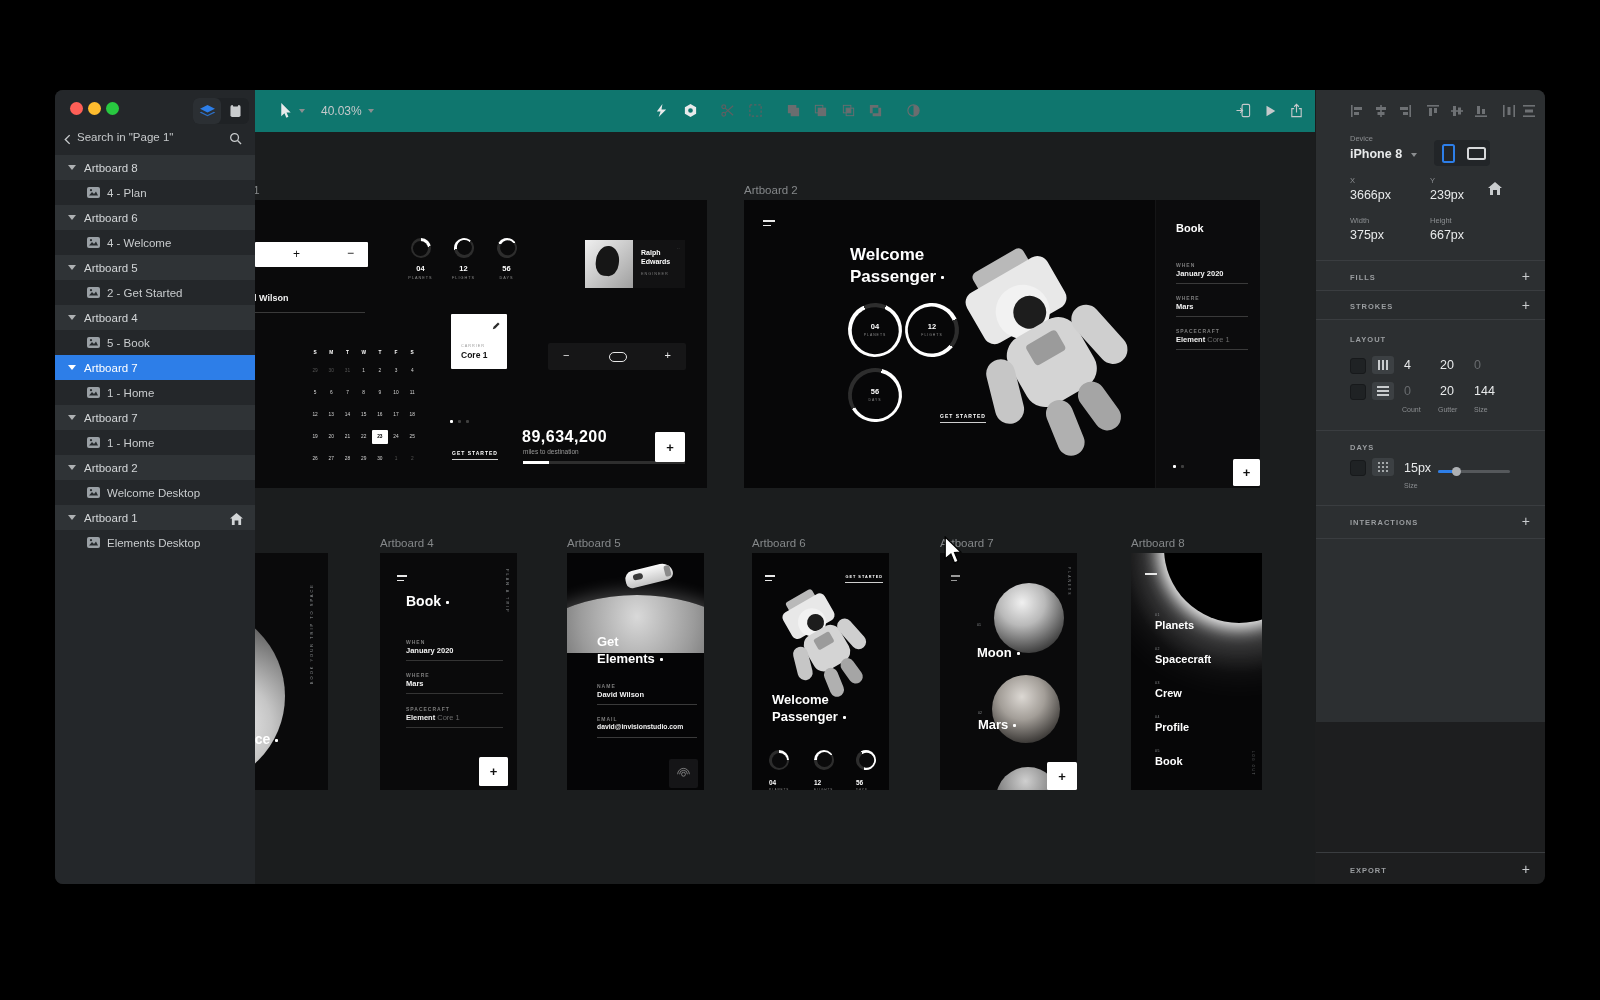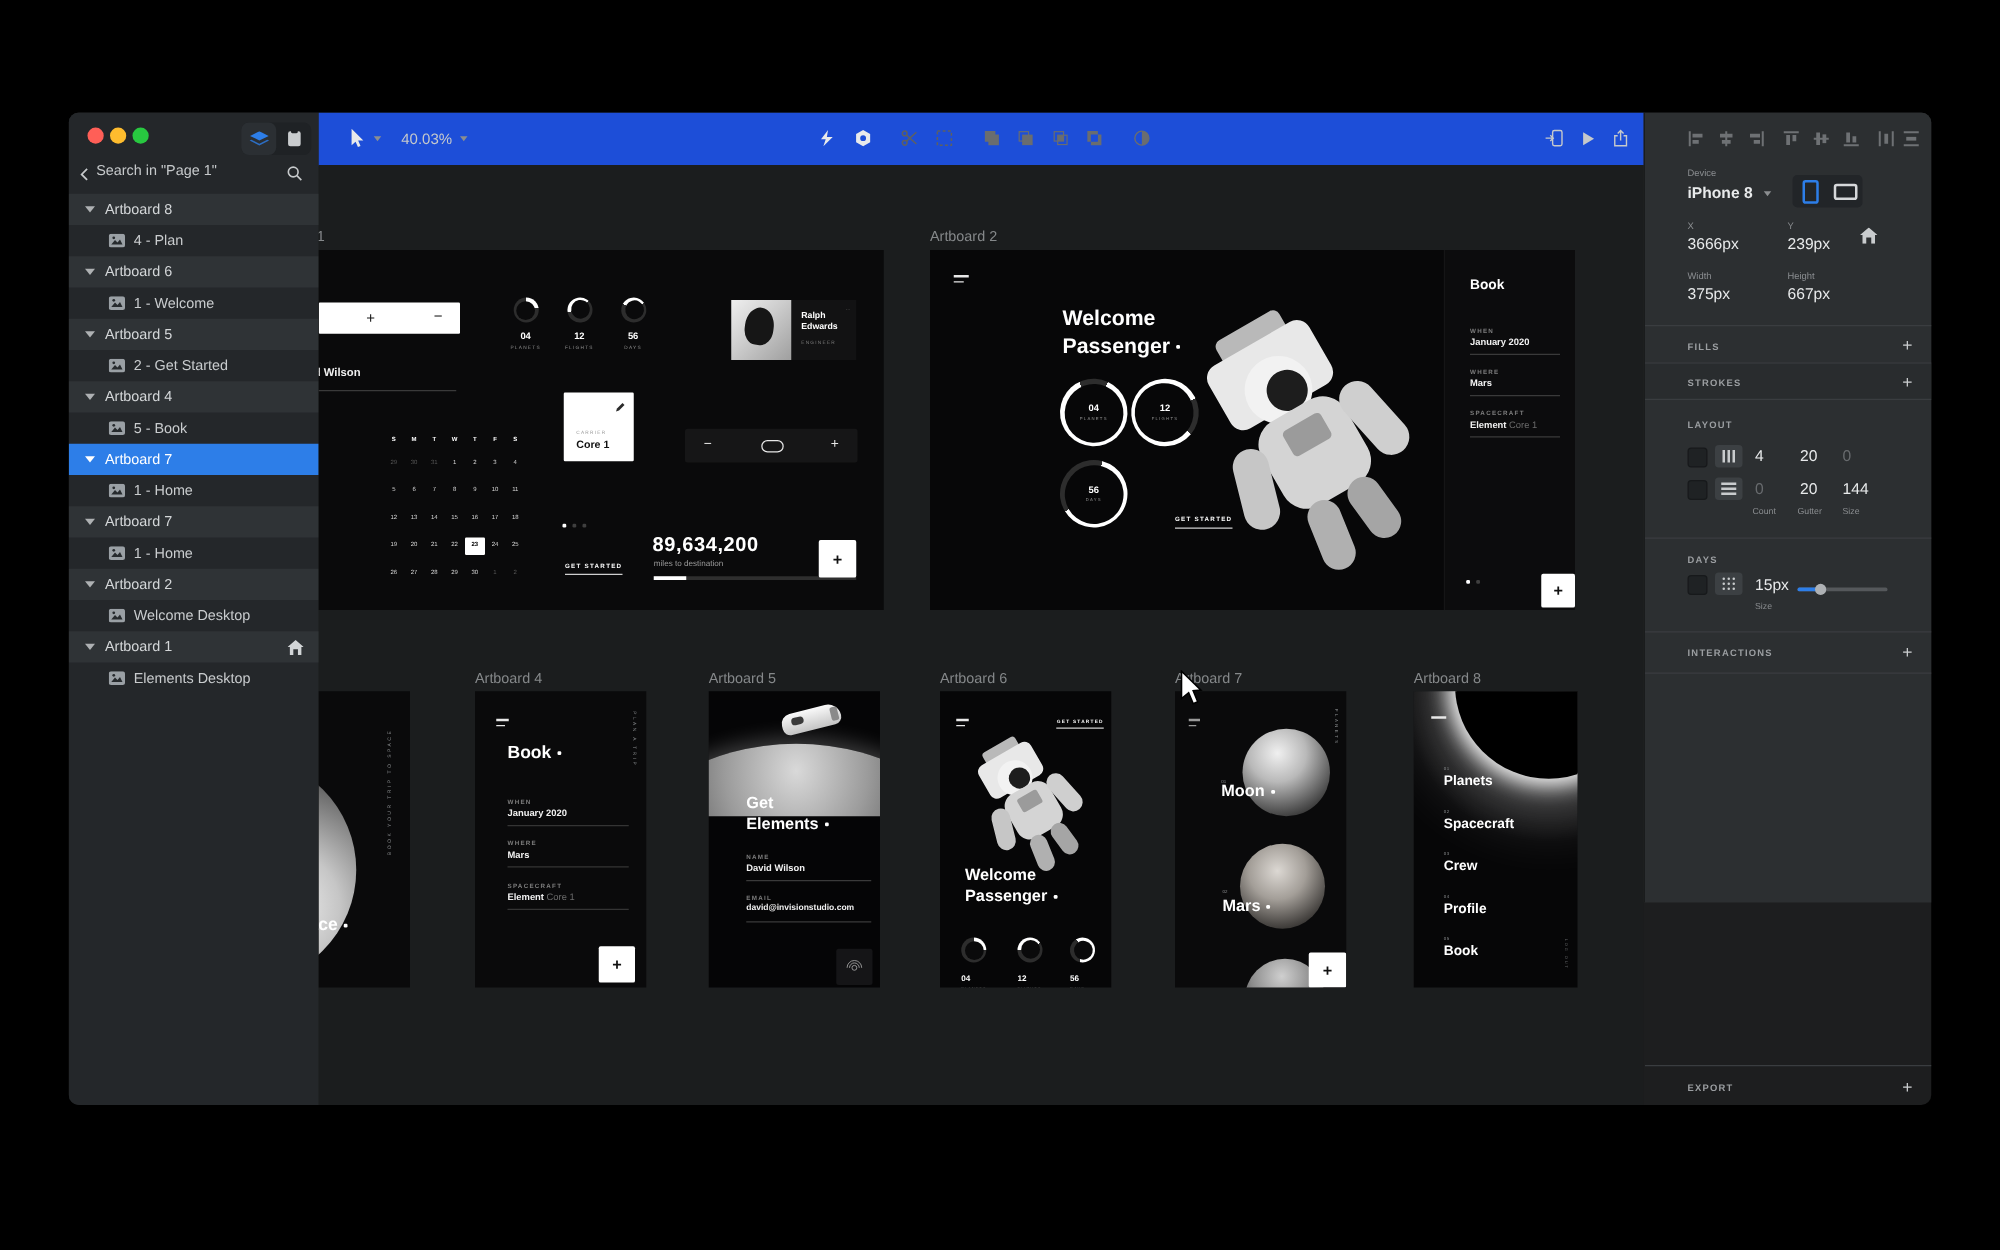--- a/index.html
+++ b/index.html
@@ -22,21 +22,21 @@
     border-top:5px solid #aeb1b3;margin-left:13px;margin-right:8px}
   .s-row.selected .tri{border-top-color:#fff}
   .s-row .s-label{font-size:11.5px;color:#c9ccce}
   .s-row.group .s-label{color:#d4d7d9}
   .s-row.selected .s-label{color:#fff}
   .s-row .s-thumb{margin-left:32px;margin-right:7px;display:flex}
   .s-row .s-home{position:absolute;right:12px;top:6px}
   #artboard-list{position:absolute;left:0;top:65px;width:200px}
   
   #main{position:absolute;left:200px;top:0;width:1060px;height:794px}
-  #toolbar{position:absolute;left:0;top:0;width:1060px;height:42px;background:#1d4ed8;border-bottom:1px solid #17191a}
+  #toolbar{position:absolute;left:0;top:0;width:1060px;height:42px;background:#0f766e;border-bottom:1px solid #17191a}
   .tb-icon{position:absolute;top:12px;width:17px;height:17px;display:flex;align-items:center;justify-content:center}
   .caret{display:inline-block;width:0;height:0;border-left:3.5px solid transparent;border-right:3.5px solid transparent;border-top:4px solid #8b8e90}
   #zoom-label{position:absolute;left:66px;top:14px;font-size:12px;color:#c6c9cb}
   
   #canvas{position:absolute;left:0;top:42px;width:1060px;height:752px;background:#1b1d1e;overflow:hidden}
   .ab-wrap{position:absolute}
   .ab-label{position:absolute;top:0;font-size:11.5px;color:#85888a;white-space:nowrap}
   .frame{position:absolute;top:16px;left:0;background:#0a0a0b;overflow:hidden}
   .dot:after{content:"";display:inline-block;width:3px;height:3px;background:#fff;border-radius:1px;margin-left:5px;vertical-align:middle}
   .vtext{position:absolute;writing-mode:vertical-rl;color:#8a8d8f;letter-spacing:2px;white-space:nowrap}
@@ -155,21 +155,21 @@
           <span class="s-label">Artboard 6</span>
         </div>
         <div class="s-row layer">
           <span class="s-thumb">
             <svg width="13" height="11" viewBox="0 0 13 11">
               <rect width="13" height="11" rx="2" fill="#9aa0a5"></rect>
               <path d="M2 8.5l3-3.5 2 2 2-2.5 2 4z" fill="#272b2e"></path>
               <circle cx="4" cy="3.2" r="1.1" fill="#272b2e"></circle>
             </svg>
           </span>
-          <span class="s-label">1 - Welcome</span>
+          <span class="s-label">4 - Welcome</span>
         </div>
         <div class="s-row group">
           <span class="tri"></span>
           <span class="s-label">Artboard 5</span>
         </div>
         <div class="s-row layer">
           <span class="s-thumb">
             <svg width="13" height="11" viewBox="0 0 13 11">
               <rect width="13" height="11" rx="2" fill="#9aa0a5"></rect>
               <path d="M2 8.5l3-3.5 2 2 2-2.5 2 4z" fill="#272b2e"></path>
@@ -611,21 +611,21 @@
       <div class="ab-wrap" style="left:685px;top:405px;width:137px;height:253px">
         <span class="ab-label" style="left:0">Artboard 7</span>
         <div class="frame" style="width:137px;height:237px">
           <div class="abs hamb" style="left:11px;top:22px;width:9px">
               <i style="background:#9a9a9a"></i>
               <i style="width:6px;background:#9a9a9a"></i>
             </div>
           <div class="vtext" style="right:6px;top:14px;font-size:3.4px">PLANETS</div>
           <div class="abs" style="left:54px;top:30px;width:70px;height:70px;border-radius:50%;background:radial-gradient(circle at 40% 28%,#f0f0f0 0%,#b9b9b9 35%,#555 70%,#101010 95%)"></div>
           <span class="abs" style="left:37px;top:70px;font-size:3.5px;color:#8a8d8f">01</span>
-          <div class="abs dot" style="left:37px;top:72px;font-size:13px;font-weight:bold;color:#fff"><span>Moon</span></div>
+          <div class="abs dot" style="left:37px;top:92px;font-size:13px;font-weight:bold;color:#fff"><span>Moon</span></div>
           <div class="abs" style="left:52px;top:122px;width:68px;height:68px;border-radius:50%;background:radial-gradient(circle at 44% 32%,#dcd8d3 0%,#a39e98 38%,#4a4744 72%,#0f0f0f 96%)"></div>
           <span class="abs" style="left:38px;top:158px;font-size:3.5px;color:#8a8d8f">02</span>
           <div class="abs dot" style="left:38px;top:164px;font-size:13px;font-weight:bold;color:#fff"><span>Mars</span></div>
           <div class="abs" style="left:56px;top:214px;width:64px;height:64px;border-radius:50%;background:radial-gradient(circle at 46% 22%,#cfcfcf 0%,#8d8d8d 40%,#333 75%,#000 98%)"></div>
           <div class="plusbtn" style="left:107px;top:209px;width:30px;height:28px">+</div>
         </div>
       </div>
 
       <div class="ab-wrap" style="left:876px;top:405px;width:131px;height:253px">
         <span class="ab-label" style="left:0">Artboard 8</span>

